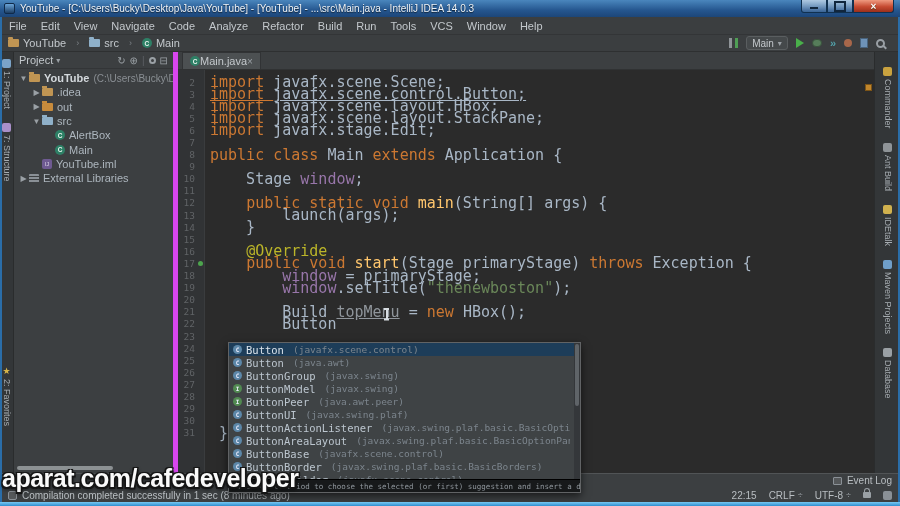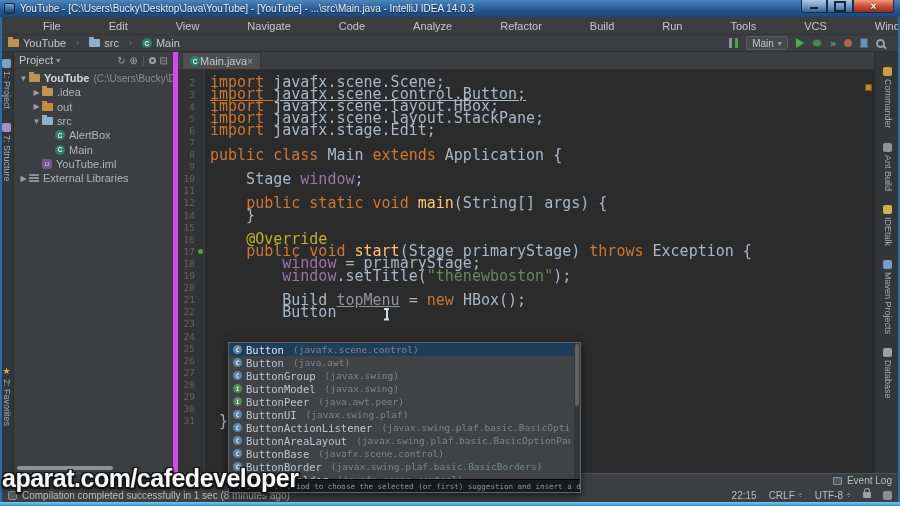--- a/index.html
+++ b/index.html
@@ -16,21 +16,21 @@
   .wbtn { height:13px; display:flex; align-items:center; justify-content:center; border:1px solid #10304f; border-top:none; background:linear-gradient(rgba(255,255,255,.55),rgba(255,255,255,.10)); }
   .minimize-button { width:26px; border-radius:0 0 0 3px; }
   .minimize-button::before { content:''; width:8px; height:2px; background:#11263d; margin-top:4px; }
   .maximize-button { width:26px; }
   .maximize-button::before { content:''; width:8px; height:7px; border:2px solid #11263d; }
   .close-button { width:41px; background:linear-gradient(#ef9a80,#c64b32 55%,#9c2f1b); border-radius:0 0 3px 0; color:#fff; font-size:10px; font-weight:bold; }
   .close-button::before { content:'×'; text-shadow:0 1px 1px #531; }
 
   .menubar { position:absolute; top:17px; left:2px; right:2px; height:18px; background:#3b3e40;
              display:flex; align-items:center; color:#c3c8cc; font-size:11px; border-bottom:1px solid #333537; }
-  .menu-item { padding:0 7px;margin-left:34px; }
+  .menu-item { padding:0 7px; }
 
   .navbar { position:absolute; top:35px; left:2px; right:2px; height:17px; background:#3b3e40;
             display:flex; align-items:center; font-size:11px; color:#c3c8cc; border-bottom:1px solid #2e3031; }
   .breadcrumbs { display:flex; align-items:center; padding-left:6px; gap:10px; }
   .crumb { display:flex; align-items:center; gap:4px; }
   .bc-sep { color:#7d8287; font-size:9px; }
   .ic-folder, .ic-folder-src { width:11px; height:8px; border-radius:1px; position:relative; }
   .ic-folder { background:#c09553; }
   .ic-folder-src { background:#8fb0c9; }
   .ic-folder::before, .ic-folder-src::before { content:''; position:absolute; top:-2px; left:0; width:5px; height:2px; background:inherit; border-radius:1px 1px 0 0; }
@@ -306,20 +306,21 @@
             <div class="code-line"><span class="lnum">3</span><span class="gmark"></span><span class="ltext"><span class="kw un">import </span><span class="pl un">javafx.scene.control.Button;</span></span></div>
             <div class="code-line"><span class="lnum">4</span><span class="gmark"></span><span class="ltext"><span class="kw">import </span><span class="pl">javafx.scene.layout.HBox;</span></span></div>
             <div class="code-line"><span class="lnum">5</span><span class="gmark"></span><span class="ltext"><span class="kw">import </span><span class="pl">javafx.scene.layout.StackPane;</span></span></div>
             <div class="code-line"><span class="lnum">6</span><span class="gmark"></span><span class="ltext"><span class="kw">import </span><span class="pl">javafx.stage.Edit;</span></span></div>
             <div class="code-line"><span class="lnum">7</span><span class="gmark"></span><span class="ltext"></span></div>
             <div class="code-line"><span class="lnum">8</span><span class="gmark"></span><span class="ltext"><span class="kw">public class </span><span class="pl">Main </span><span class="kw">extends </span><span class="pl">Application {</span></span></div>
             <div class="code-line"><span class="lnum">9</span><span class="gmark"></span><span class="ltext"></span></div>
             <div class="code-line"><span class="lnum">10</span><span class="gmark"></span><span class="ltext"><span class="pl">    Stage </span><span class="fi">window</span><span class="pl">;</span></span></div>
             <div class="code-line"><span class="lnum">11</span><span class="gmark"></span><span class="ltext"></span></div>
             <div class="code-line"><span class="lnum">12</span><span class="gmark"></span><span class="ltext"><span class="pl">    </span><span class="kw">public static void </span><span class="me">main</span><span class="pl">(String[] args) {</span></span></div>
+            <div class="code-line"><span class="lnum">13</span><span class="gmark"></span><span class="ltext"><span class="pl">        launch(args);</span></span></div>
             <div class="code-line"><span class="lnum">14</span><span class="gmark"></span><span class="ltext"><span class="pl">    }</span></span></div>
             <div class="code-line"><span class="lnum">15</span><span class="gmark"></span><span class="ltext"></span></div>
             <div class="code-line"><span class="lnum">16</span><span class="gmark"></span><span class="ltext"><span class="pl">    </span><span class="an">@Override</span></span></div>
             <div class="code-line"><span class="lnum">17</span><span class="gmark run"></span><span class="ltext"><span class="pl">    </span><span class="kw">public void </span><span class="me">start</span><span class="pl">(Stage primaryStage) </span><span class="kw">throws </span><span class="pl">Exception {</span></span></div>
             <div class="code-line"><span class="lnum">18</span><span class="gmark"></span><span class="ltext"><span class="pl">        </span><span class="fi">window</span><span class="pl"> = primaryStage;</span></span></div>
             <div class="code-line"><span class="lnum">19</span><span class="gmark"></span><span class="ltext"><span class="pl">        </span><span class="fi">window</span><span class="pl">.setTitle(</span><span class="st">"thenewboston"</span><span class="pl">);</span></span></div>
             <div class="code-line"><span class="lnum">20</span><span class="gmark"></span><span class="ltext"></span></div>
             <div class="code-line"><span class="lnum">21</span><span class="gmark"></span><span class="ltext"><span class="pl">        Build </span><span class="un2">topMenu</span><span class="pl"> = </span><span class="kw">new </span><span class="pl">HBox();</span></span></div>
             <div class="code-line"><span class="lnum">22</span><span class="gmark"></span><span class="ltext"><span class="pl">        Button</span></span></div>
             <div class="code-line"><span class="lnum">23</span><span class="gmark"></span><span class="ltext"></span></div>

